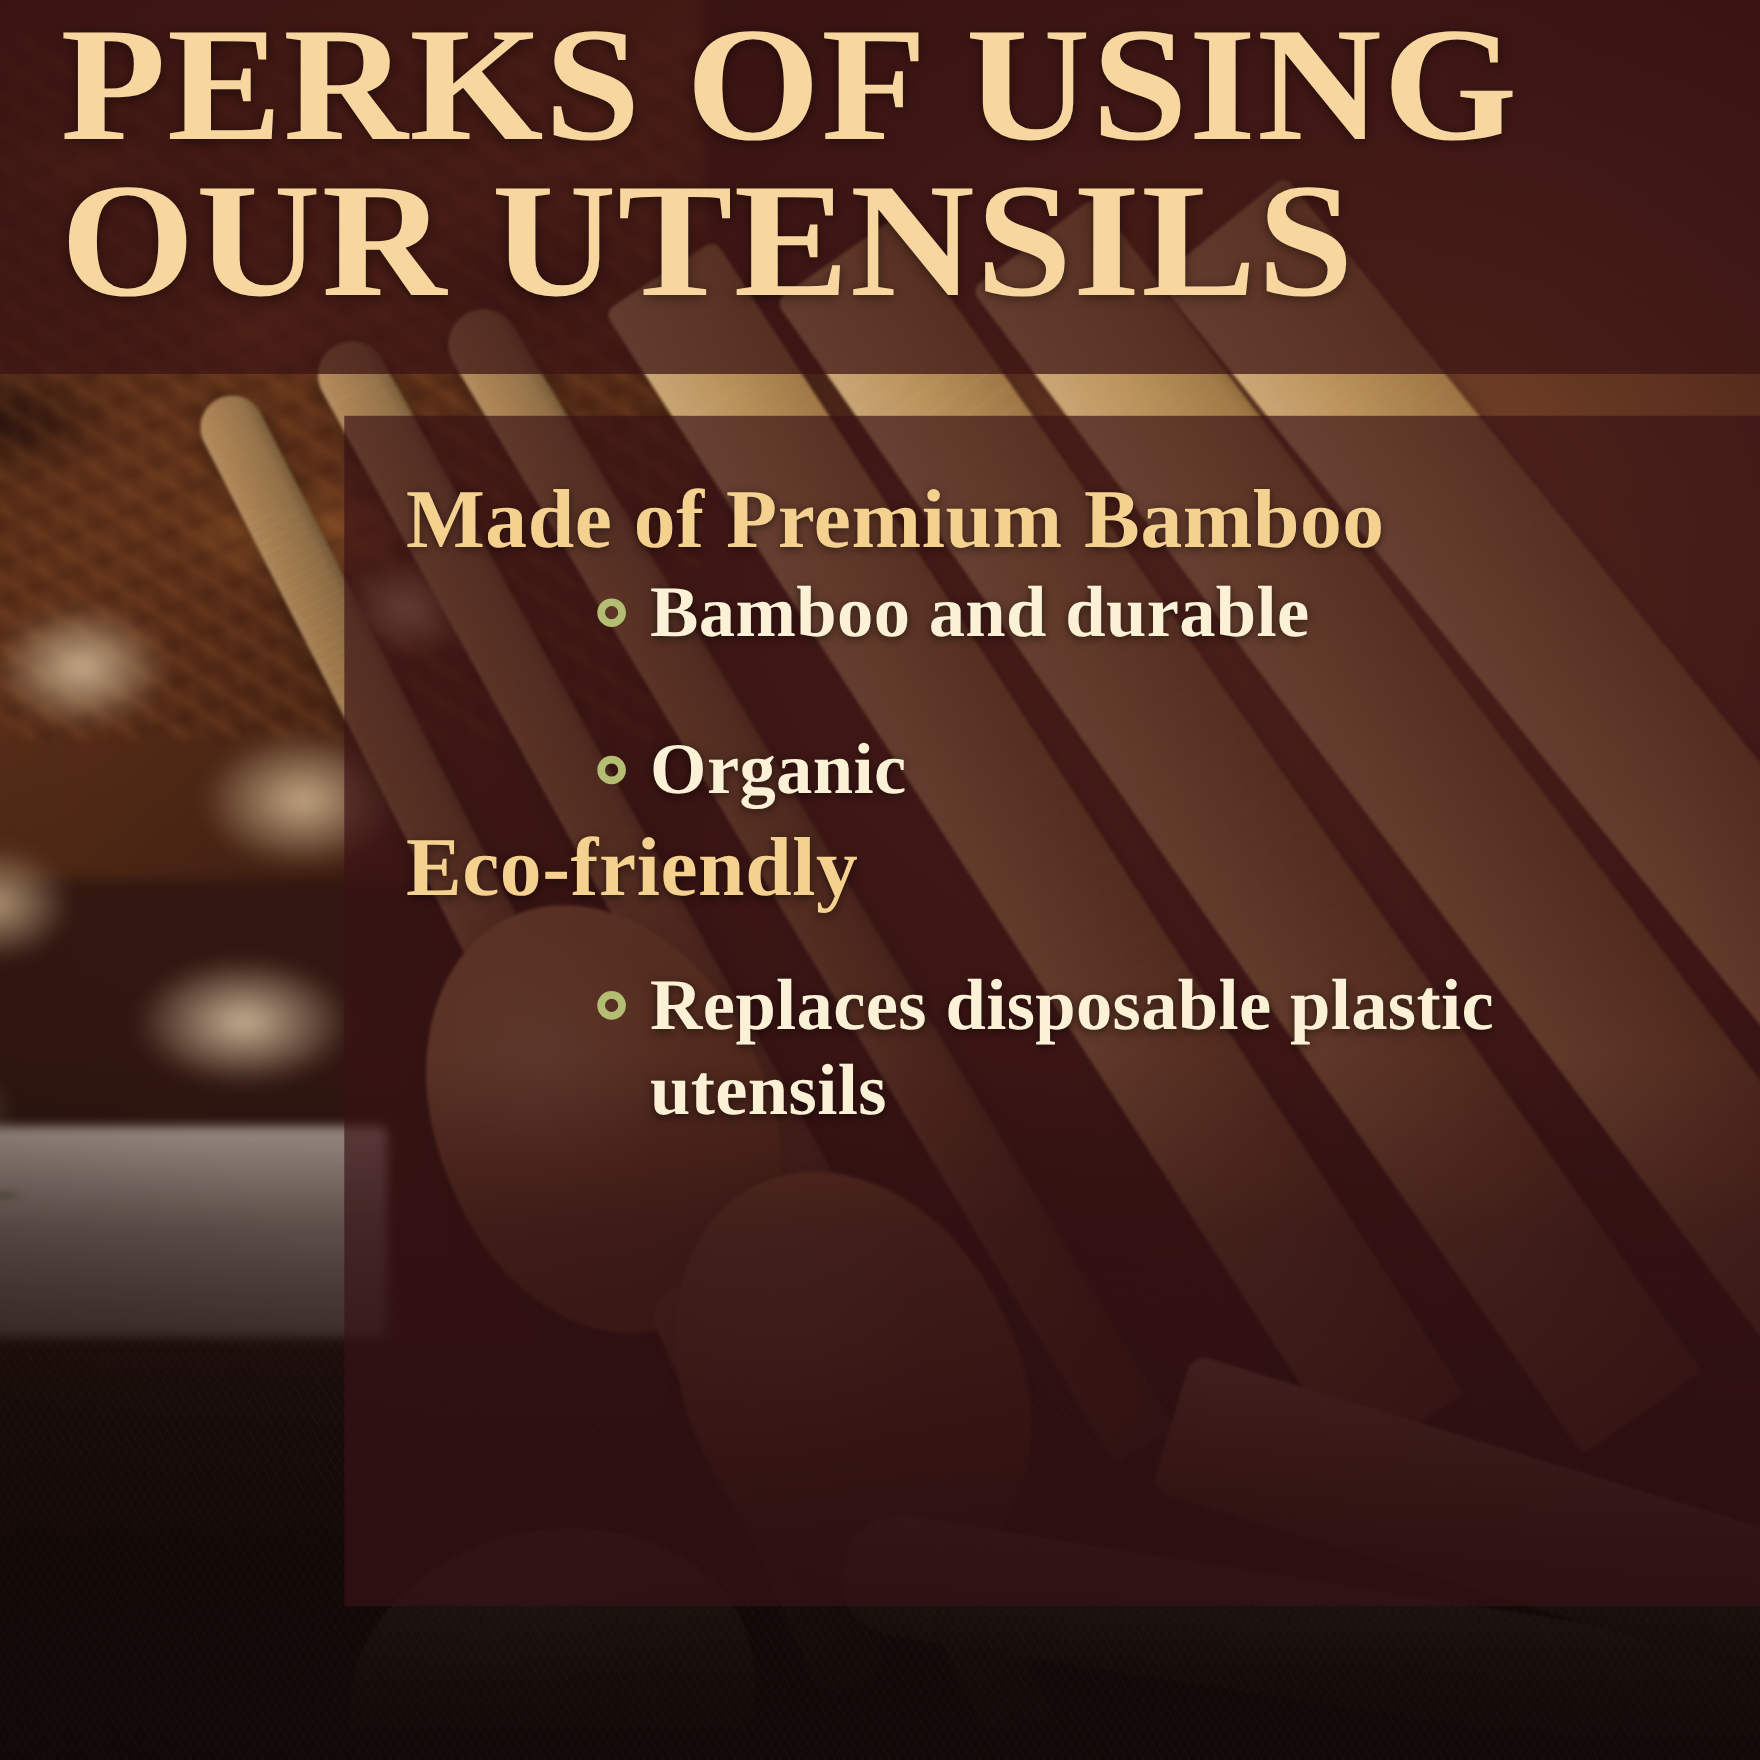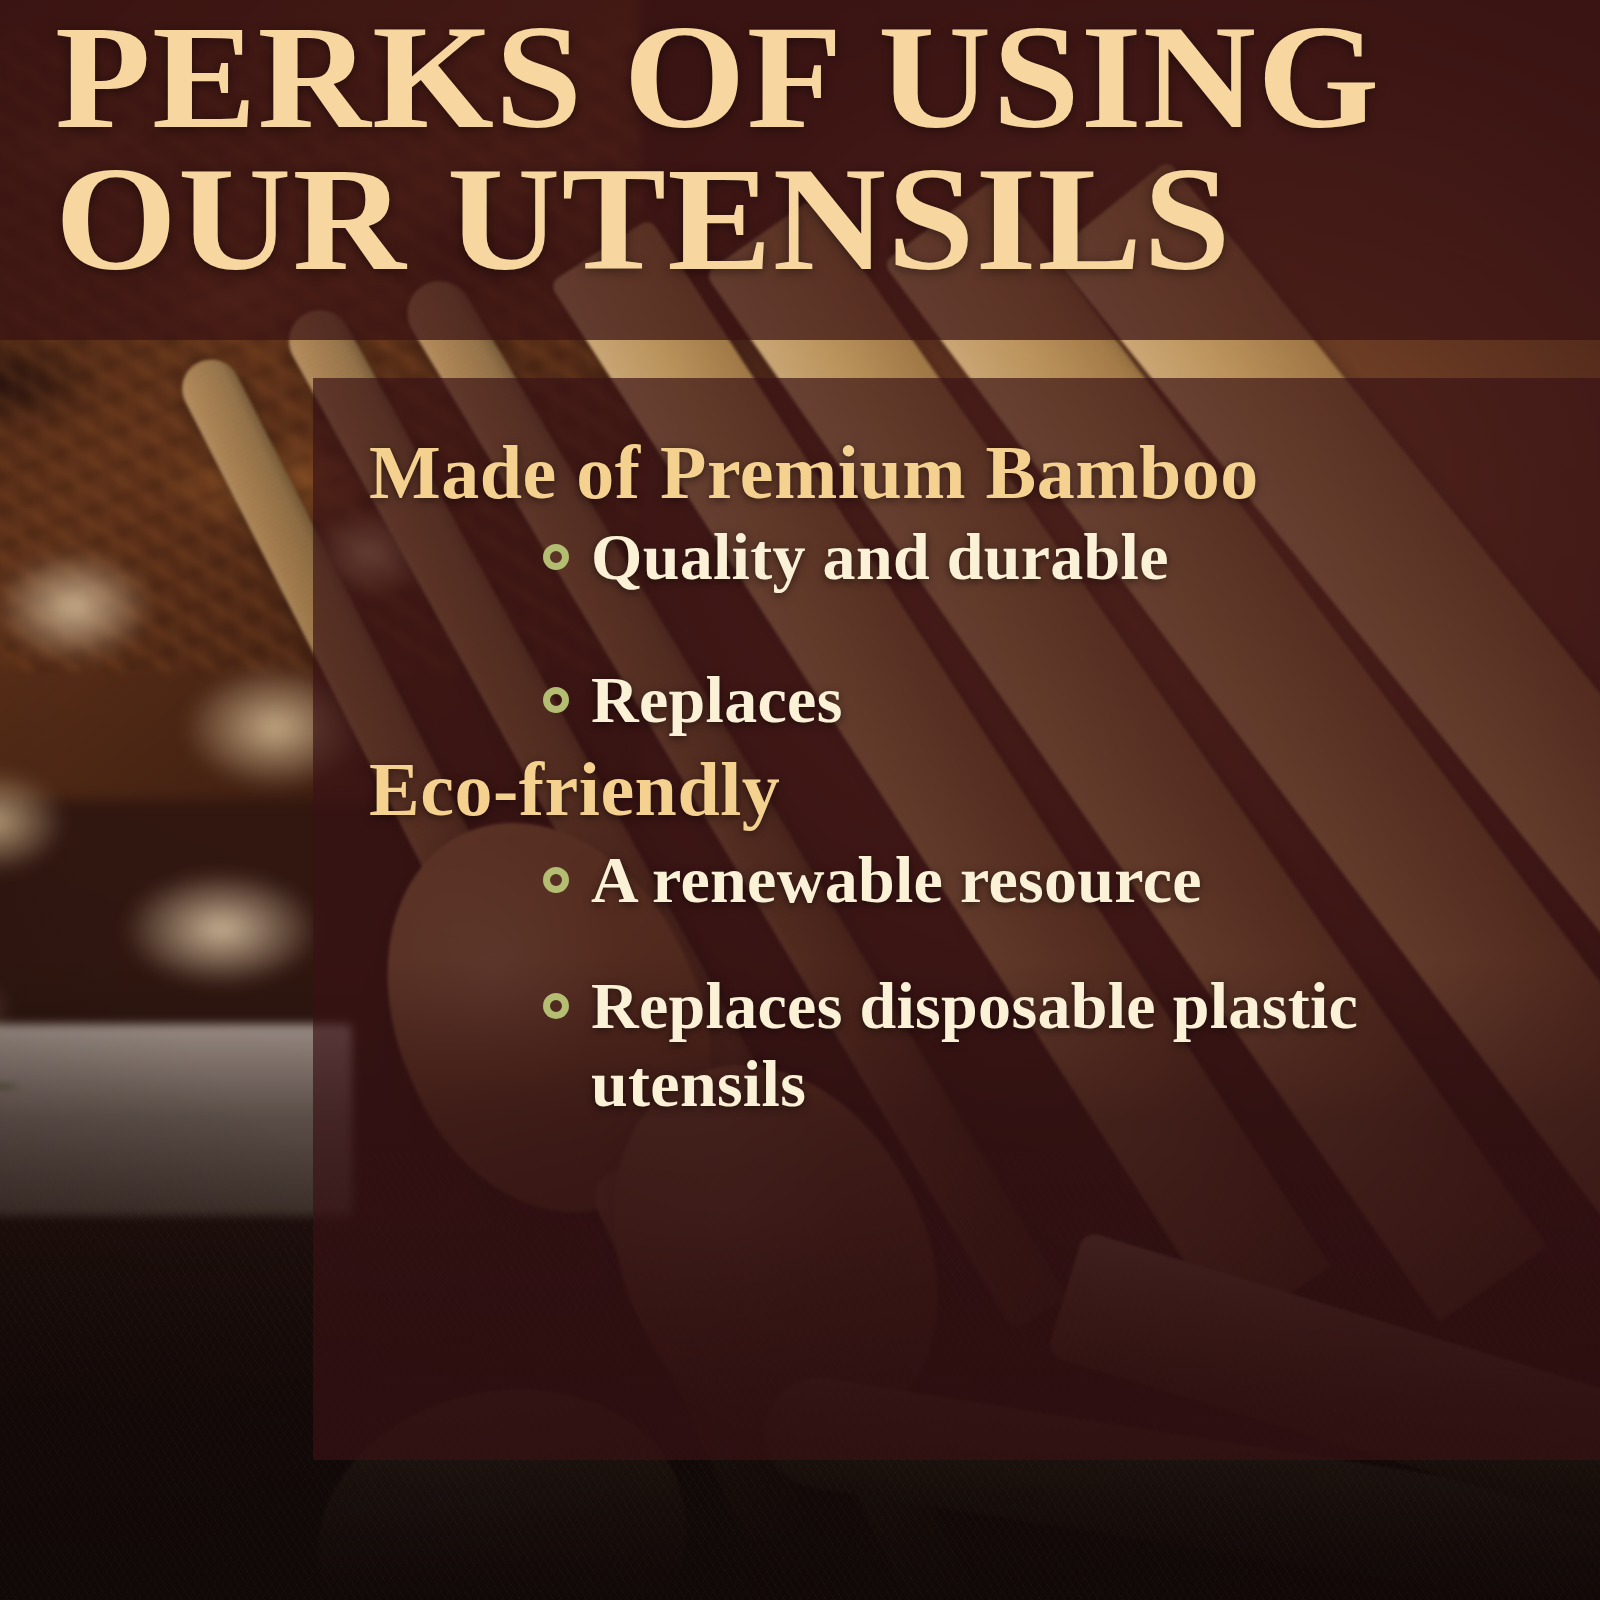--- a/index.html
+++ b/index.html
@@ -269,37 +269,33 @@
     <span class="line">OUR UTENSILS</span>
   </div>
 
   <div class="content">
 
     <div class="heading h-bamboo">Made of Premium Bamboo</div>
 
     <ul class="bullets">
       <li class="bullet">
         <span class="dot"></span>
-        <span class="btext">Quality and durable</span>
+        <span class="btext">Bamboo and durable</span>
       </li>
       <div class="gap-sm"></div>
       <div class="gap-sm"></div>
       <li class="bullet">
         <span class="dot"></span>
-        <span class="btext">Replaces</span>
+        <span class="btext">Organic</span>
       </li>
     </ul>
 
     <div class="heading h-eco">Eco-friendly</div>
 
     <ul class="bullets">
-      <li class="bullet">
-        <span class="dot"></span>
-        <span class="btext">A renewable resource</span>
-      </li>
       <div class="gap-md"></div>
       <li class="bullet">
         <span class="dot"></span>
         <span class="btext">Replaces disposable plastic utensils</span>
       </li>
     </ul>
 
   </div>
 
 </div>

